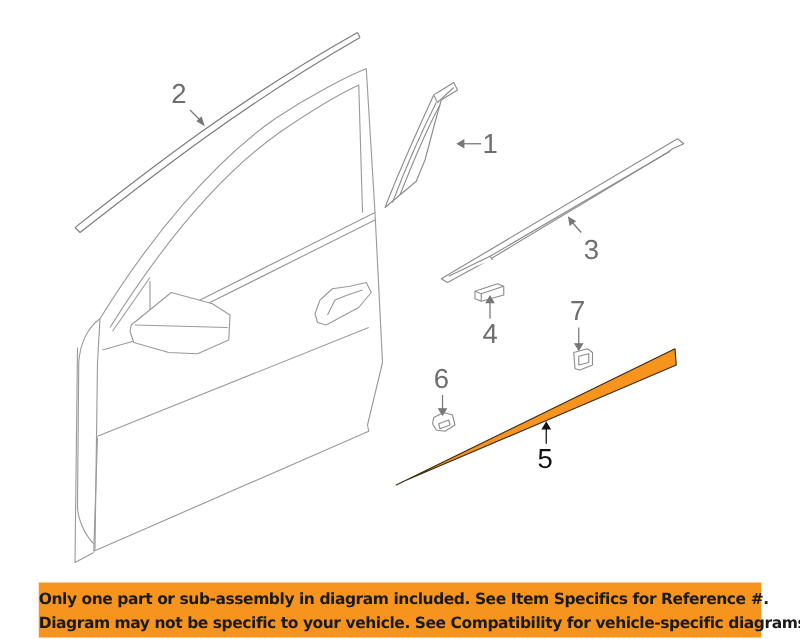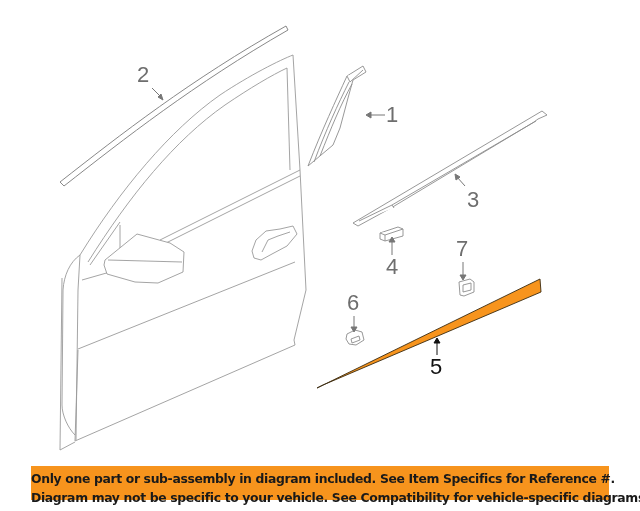--- a/index.html
+++ b/index.html
@@ -1,21 +1,21 @@
 <!DOCTYPE html>
 <html><head>
   <meta charset="utf-8">
   <style>
     html, body { margin: 0; padding: 0; background: #ffffff; }
     body { width: 640px; height: 511px; position: relative; overflow: hidden; font-family: "Liberation Sans", sans-serif; }
     #diagram { position: absolute; left: 0; top: 0; width: 640px; height: 511px; }
     .callout { position: absolute; font-family: "Liberation Sans", sans-serif; font-size: 22px; color: #6e6e6e; line-height: 1; }
     .callout.highlight { color: #111111; }
     #banner {
-      position: absolute; left: 31px; top: 466px; width: 578px; height: 34px;
+      position: absolute; left: 31px; top: 466px; width: 578px; height: 44px;
       background: #f7941d; box-sizing: border-box; padding: 3px 0 0 0;
       font-family: "DejaVu Sans", sans-serif; font-weight: bold; font-size: 12.4px;
       color: #1a1a1a; line-height: 19px; text-align: right; letter-spacing: -0.35px;
     }
     #banner div { white-space: nowrap; }
   </style>
 </head>
 <body>
 
 <svg id="diagram" viewBox="0 0 640 511" xmlns="http://www.w3.org/2000/svg">

